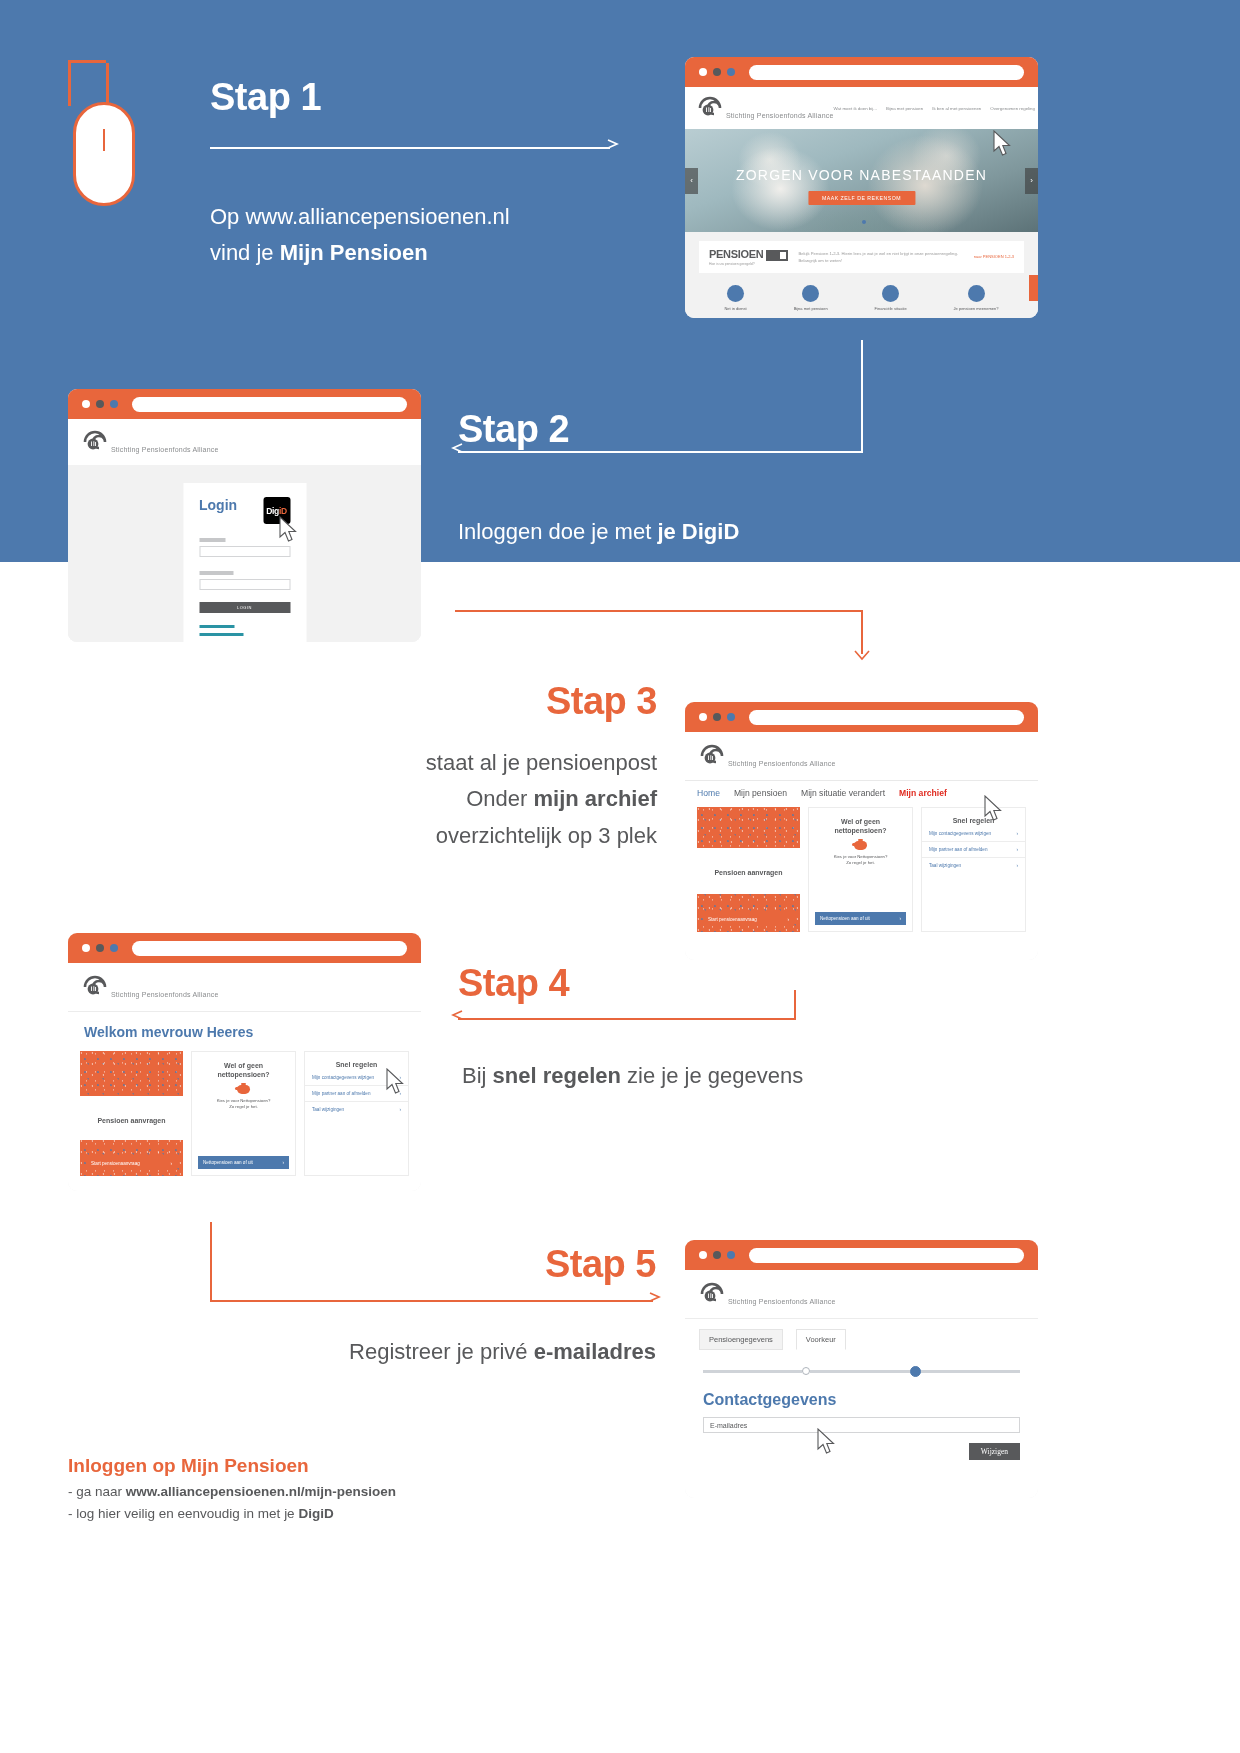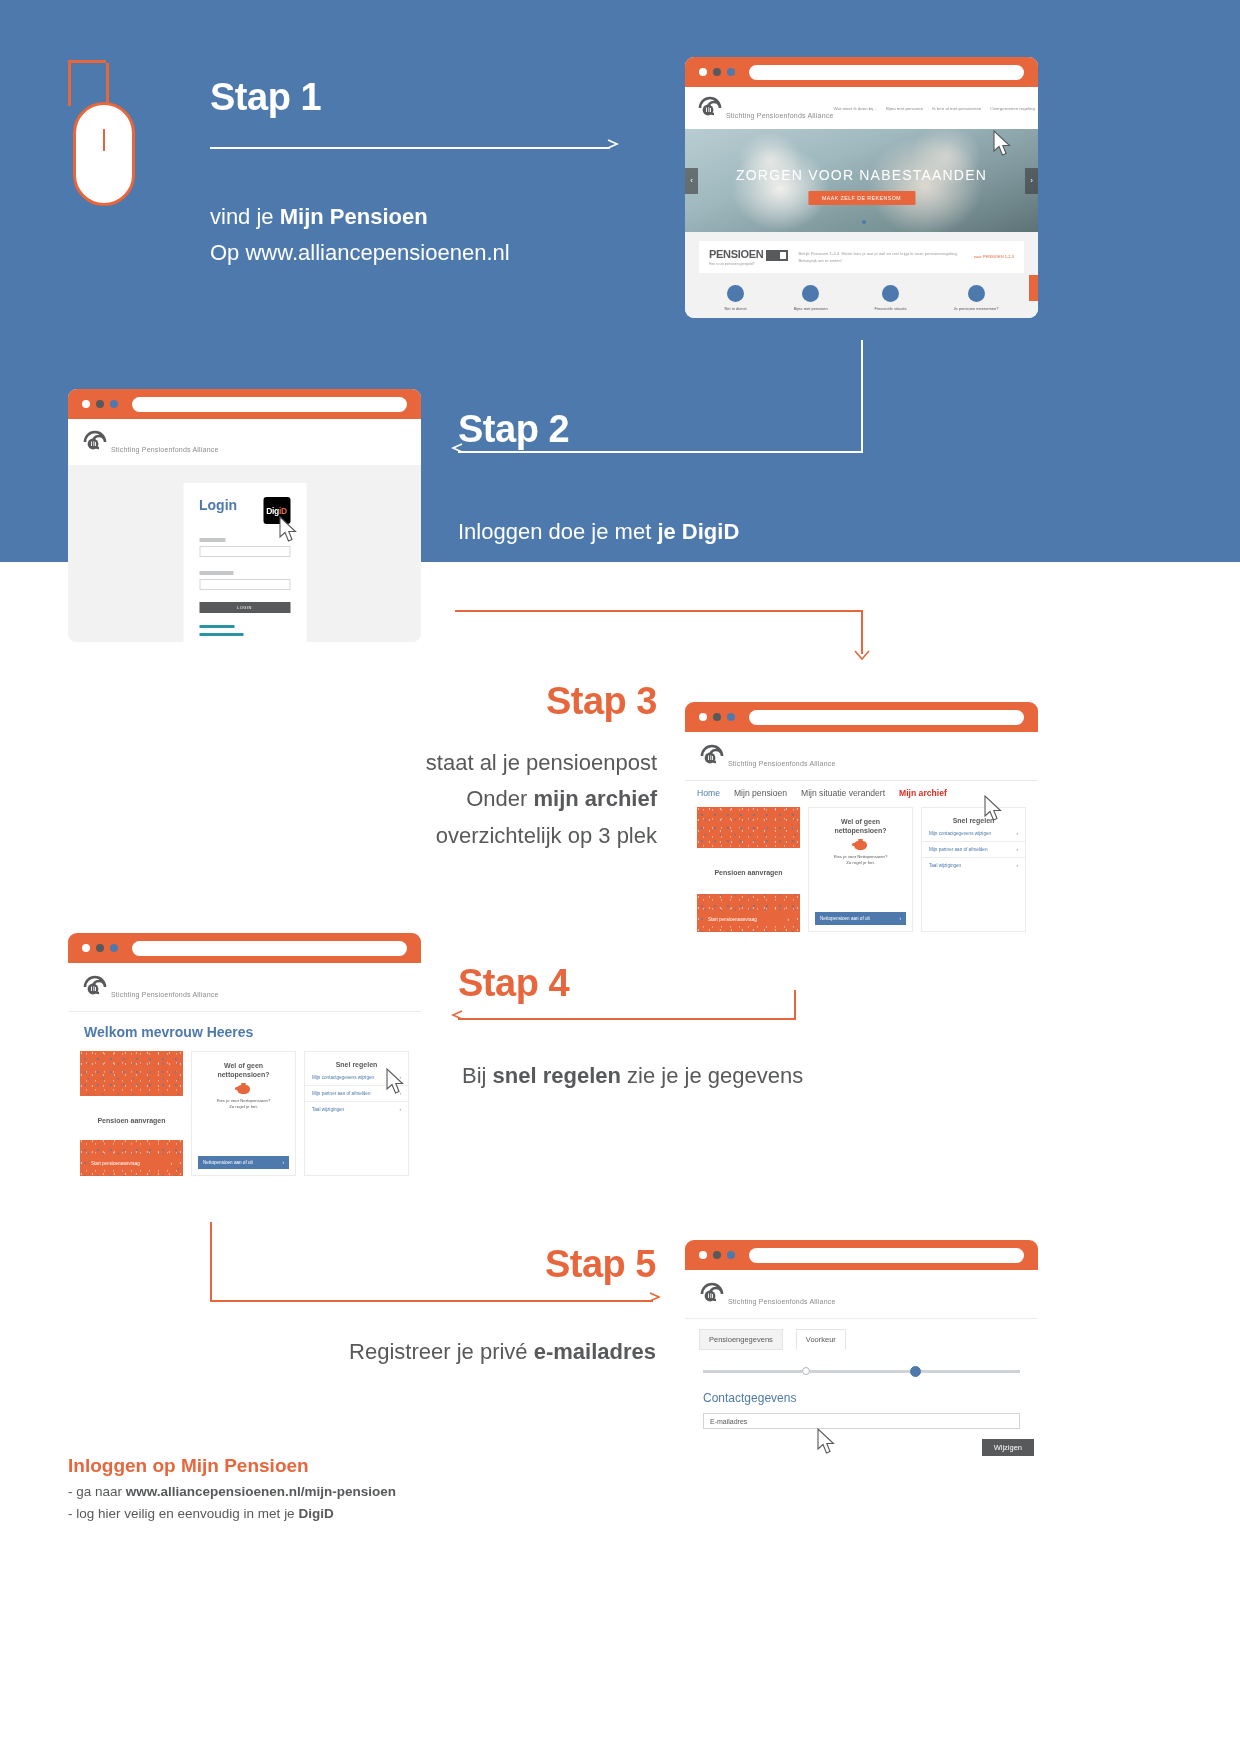--- a/index.html
+++ b/index.html
@@ -155,24 +155,24 @@
 
   
   .tabs5{display:flex;gap:13px;padding:10px 14px 0;}
   .tab5{font-size:7.5px;color:#58595b;background:#f3f3f3;border:1px solid #e4e4e4;
         padding:5px 9px;white-space:nowrap;}
   .tab5.sel{background:#ffffff;border-bottom-color:#ffffff;}
   .slider{margin:14px 18px 0;height:14px;position:relative;display:flex;align-items:center;}
   .s-seg{height:3px;background:#cfd3d8;flex:1;}
   .s-knob{width:8px;height:8px;border-radius:50%;background:#ffffff;border:1.5px solid #aeb4bb;}
   .s-knob.on{background:#4d79ad;border-color:#4d79ad;width:11px;height:11px;}
-  .ct-title{font-size:12px;font-weight:normal;color:#4d79ad;padding:13px 18px 0;}
+  .ct-title{font-size:16px;font-weight:bold;color:#4d79ad;padding:13px 18px 0;}
   .mail-field{margin:8px 18px 0;height:16px;border:1px solid #d4d5d7;background:#fff;
      display:flex;align-items:center;padding:0 6px;font-size:7px;color:#58595b;}
-  .wijzig{margin:10px 4px 0;display:flex;justify-content:flex-end;}
+  .wijzig{margin:10px 18px 0;display:flex;justify-content:flex-end;font-family:Liberation Serif, serif;}
   .wijzig span{background:#58595b;color:#fff;font-size:7.5px;padding:4px 12px;}
 
   
   .cursor{position:absolute;width:20px;height:27px;}
   .cursor svg{display:block;}
   .f-title{font-size:19px;font-weight:bold;color:#e8663c;}
   .f-line{font-size:13.5px;color:#58595b;margin-top:7px;}
   .f-line b{font-weight:bold;}
 </style>
 </head>
@@ -189,22 +189,22 @@
 
 <div style="position:absolute;left:210px;top:76px;">
   <div class="step-title on-blue">Stap 1</div>
   <div style="position:relative;width:415px;height:28px;margin-top:24px;">
     <div class="arrow-line" style="left:0;top:4px;width:400px;height:2px;"></div>
     <svg class="arrowhead" style="left:396px;top:-4px;" width="18" height="18" viewBox="0 0 18 18">
         <path d="M2 1 L11 5 L2 9" fill="none" stroke="#ffffff" stroke-width="1.6"></path>
       </svg>
   </div>
   <div class="step-body on-blue" style="margin-top:28px;">
+    <div>Op www.alliancepensioenen.nl</div>
     <div><span>vind je </span><b>Mijn Pensioen</b></div>
-    <div>Op www.alliancepensioenen.nl</div>
   </div>
 </div>
 
 <div class="browser" style="left:685px;top:57px;width:353px;height:261px;">
   <div class="bw-bar">
     <div class="bw-dots">
       <div class="bw-dot"></div>
       <div class="bw-dot d2"></div>
       <div class="bw-dot d3"></div>
     </div>

